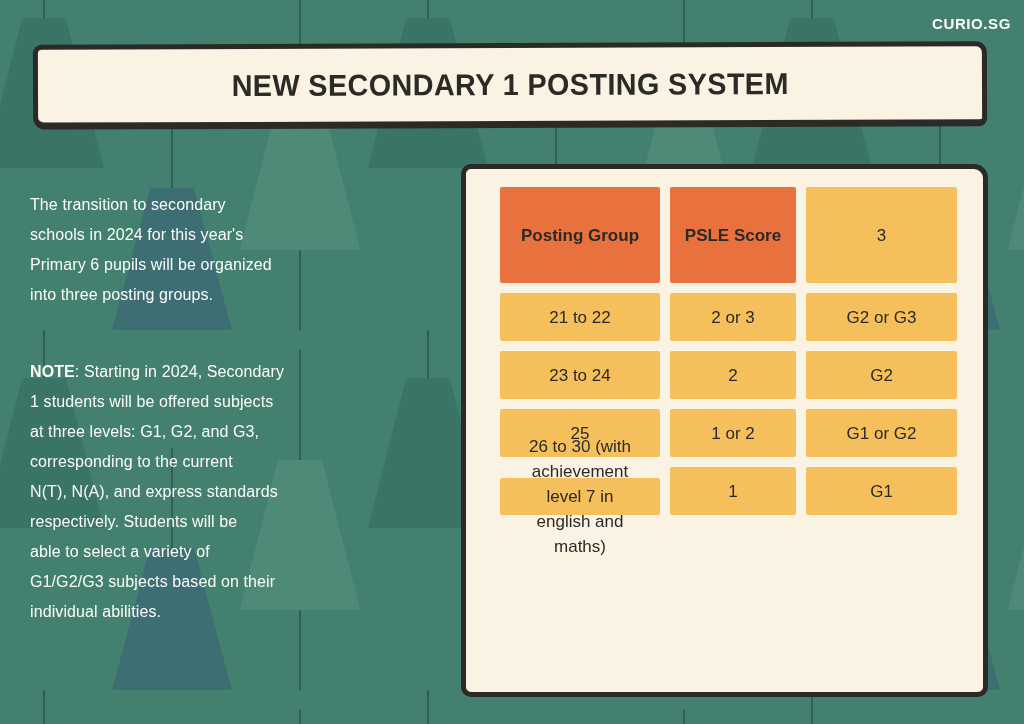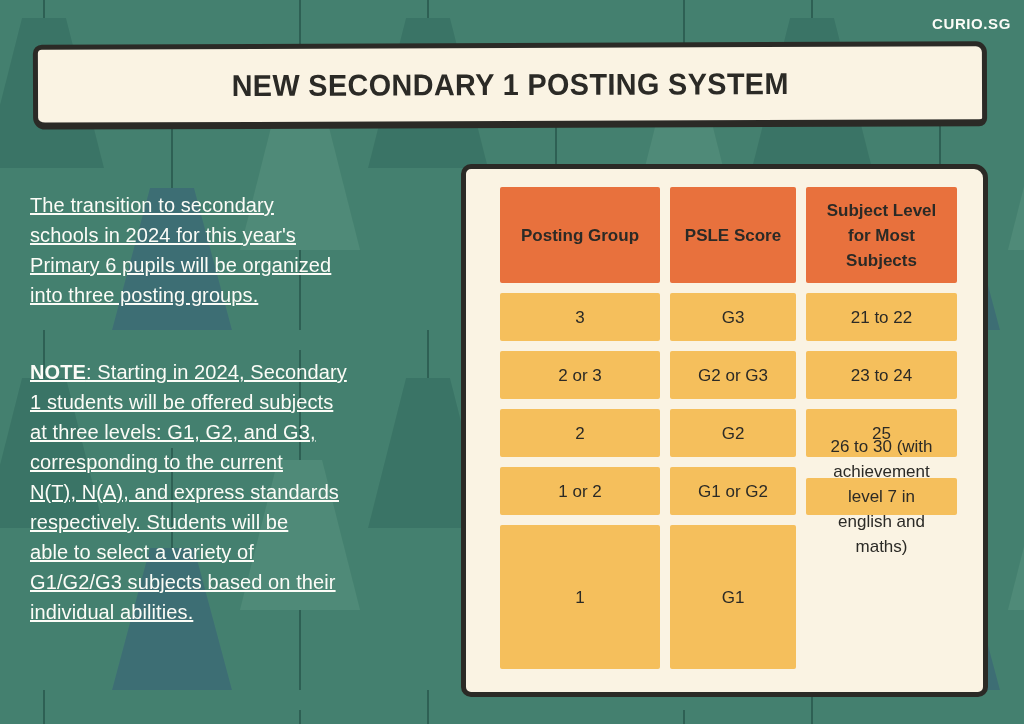--- a/index.html
+++ b/index.html
@@ -56,25 +56,24 @@
     letter-spacing: 0.4px;
     transform: scaleX(0.96);
     white-space: nowrap;
   }
   .body-text {
     position: absolute;
     left: 30px;
     width: 448px;
     z-index: 1;
     color: var(--text-light, #FCFCF7);
-    font-size: 20px;
+    font-size: 16px;
     line-height: 30px;
     white-space: pre-line;
     letter-spacing: 0.1px;
-    text-decoration: underline;
   }
   .intro { top: 190px; }
   .note  { top: 357px; }
   .note-label { font-weight: 700; }
   .table-card {
     position: absolute;
     left: 461px;
     top: 164px;
     width: 527px;
     height: 533px;
@@ -153,24 +152,22 @@
 respectively. Students will be
 able to select a variety of
 G1/G2/G3 subjects based on their
 individual abilities.</span></div>
 
   <div class="table-card">
     <div class="grid">
 
       <div class="cell head">Posting Group</div>
       <div class="cell head">PSLE Score</div>
-      <div class="cell head">Subject Level for Most Subjects</div>
 
       <div class="cell data">3</div>
-      <div class="cell data">G3</div>
 
       <div class="cell data">21 to 22</div>
       <div class="cell data">2 or 3</div>
       <div class="cell data">G2 or G3</div>
 
       <div class="cell data">23 to 24</div>
       <div class="cell data">2</div>
       <div class="cell data">G2</div>
 
       <div class="cell data">25</div>

